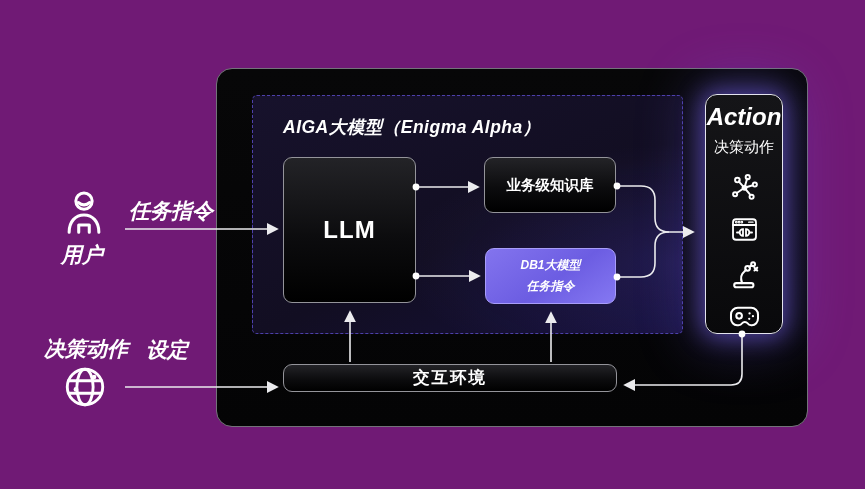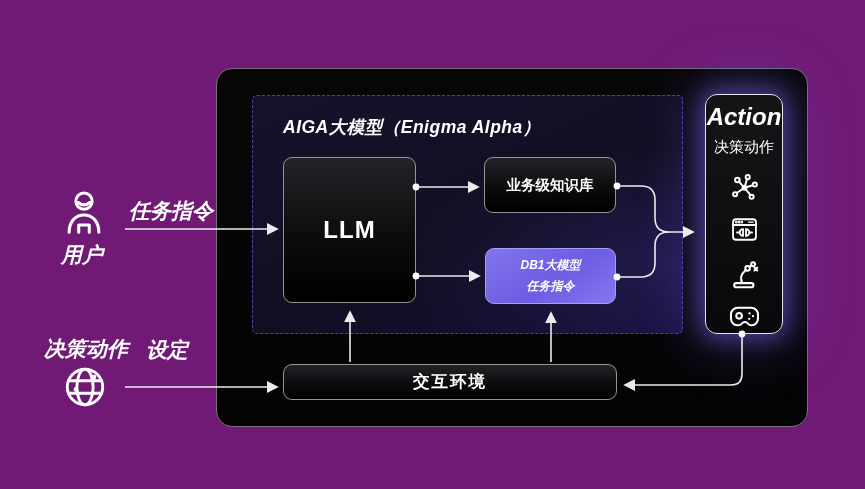--- a/index.html
+++ b/index.html
@@ -34,21 +34,21 @@
   }
   .llm{left:283px;top:157px;width:133px;height:146px;font-size:24px;letter-spacing:1px;}
   .kb{left:484px;top:157px;width:132px;height:56px;font-size:14.5px;line-height:21px;}
   .db1{
     left:485px;top:248px;width:131px;height:56px;font-size:12px;line-height:21px;
     border:1.5px solid #a89dfa;border-radius:9px;
     background:linear-gradient(145deg,#8374ee 0%,#6c5de2 55%,#8578f2 100%);
     display:flex;flex-direction:column;align-items:center;justify-content:center;
     font-weight:700;font-style:italic;text-align:left;
   }
-  .envbox{left:283px;top:364px;width:334px;height:36px;font-size:16.5px;letter-spacing:2px;}
+  .envbox{left:283px;top:364px;width:334px;height:28px;font-size:16.5px;letter-spacing:2px;}
   
   .panel{
     left:705px;top:94px;width:78px;height:240px;
     border:1.5px solid #e4e4ef;border-radius:12px;
     background:linear-gradient(180deg,#151518,#09090b);
     box-shadow:0 0 22px 4px rgba(116,97,235,.55),0 0 55px 14px rgba(116,97,235,.28);
     display:flex;flex-direction:column;align-items:center;padding-top:11px;
   }
   .panel-title{font-size:24px;font-weight:700;font-style:italic;line-height:22px;}
   .panel-sub{font-size:15px;font-weight:400;margin-top:10px;}

